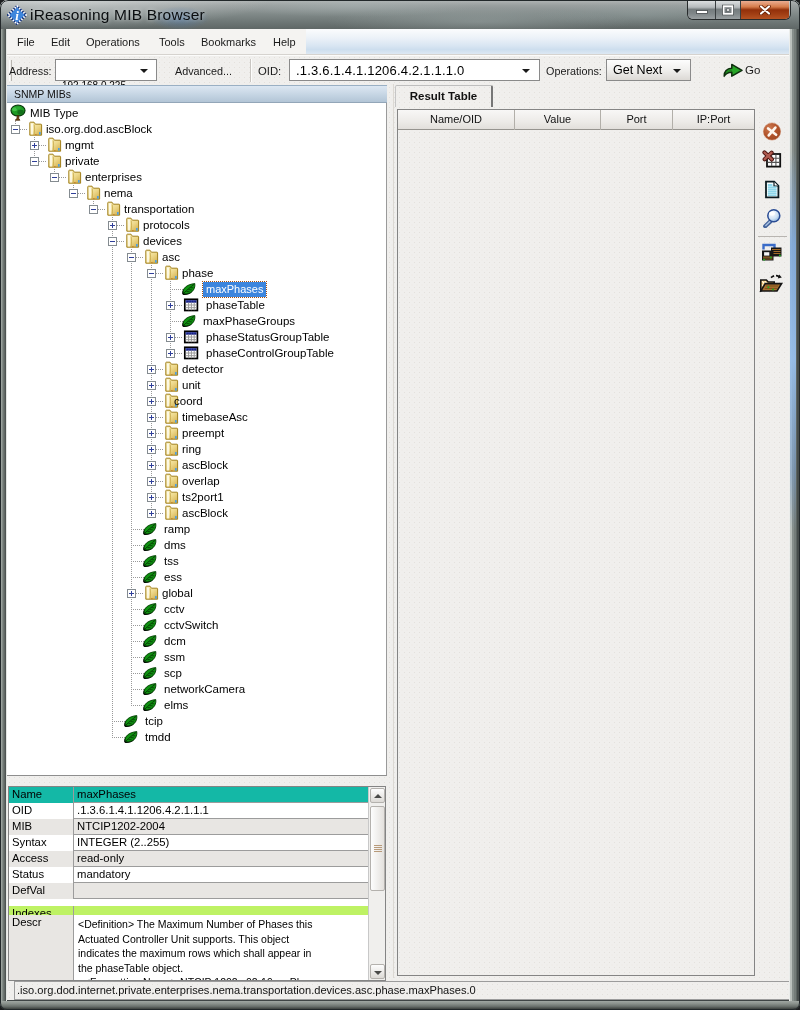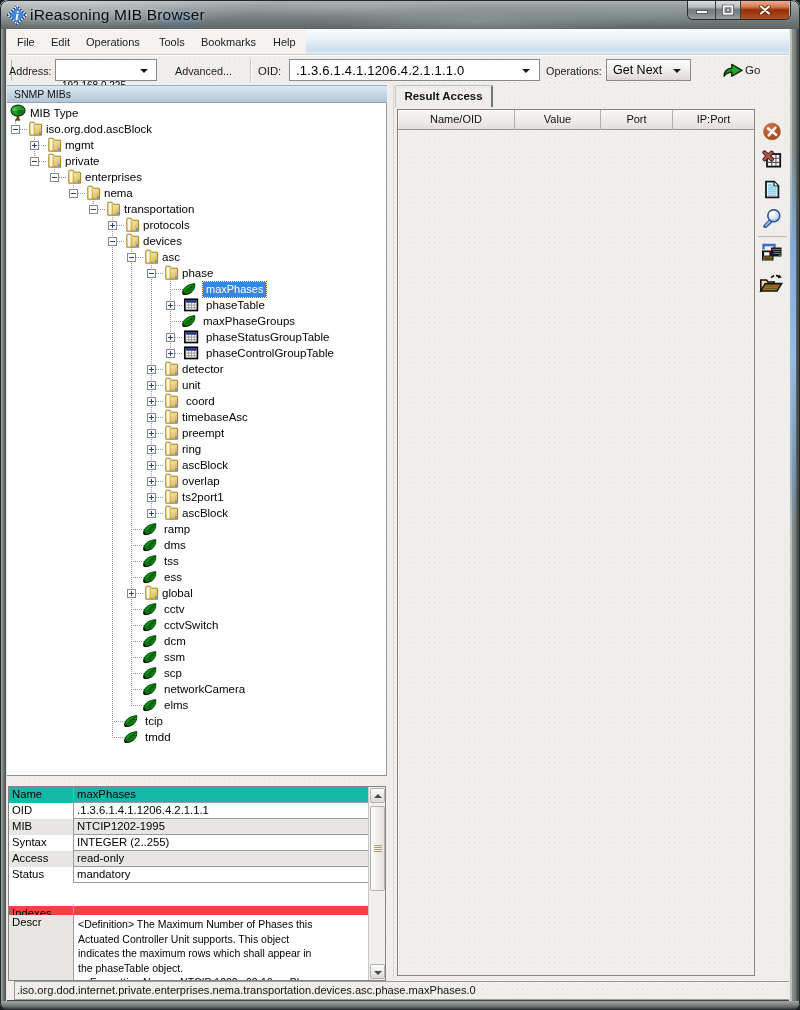--- a/index.html
+++ b/index.html
@@ -507,21 +507,21 @@
                       <stop offset="0.5" stop-color="#eed98c"></stop>
                       <stop offset="1" stop-color="#d2b050"></stop>
                     </linearGradient>
                   </defs>
                   <path d="M1.8 14.2 V1.8 Q1.8 1.2 2.4 1.2 H6 L7.4 3.2 H13 Q13.6 3.2 13.6 3.8 V14.2 Z" fill="url(#fg)" stroke="#a2811d" stroke-width="1"></path>
                   <path d="M2.8 2.6 h2.4 v10.8 H2.8 Z" fill="#fffef4" opacity="0.8"></path>
                   <path d="M6.2 3.4 q0.8 4 0 10.6" stroke="#c8a848" stroke-width="0.8" fill="none"></path>
                   <rect x="11" y="11" width="1.7" height="2.7" fill="#4d9ee0"></rect>
                   <rect x="7" y="13" width="1.6" height="1.2" fill="#c87820" opacity="0.7"></rect>
                 </svg></div>
-<div class="tlab" style="left:186px;top:393px">coord</div>
+<div class="tlab" style="left:174px;top:393px">coord</div>
 <div class="hdot" style="left:156px;top:417px;width:8px"></div>
 <div class="expander" style="left:147px;top:413px">
                 <span class="xh"></span>
                 <span class="xv"></span>
               </div>
 <div class="ticn" style="left:164px;top:409px"><svg width="16" height="16" viewBox="0 0 16 16">
                   <defs>
                     <linearGradient id="fg" x1="0.1" y1="0" x2="0.9" y2="1">
                       <stop offset="0" stop-color="#faf0bc"></stop>
                       <stop offset="0.5" stop-color="#eed98c"></stop>
@@ -785,56 +785,60 @@
 <div class="prow" style="top:0px;background:#14b8a6">
               <div class="pl">Name</div>
               <div class="pv">maxPhases</div>
             </div>
 <div class="prow" style="top:16px;background:#ffffff">
               <div class="pl">OID</div>
               <div class="pv">.1.3.6.1.4.1.1206.4.2.1.1.1</div>
             </div>
 <div class="prow" style="top:32px;background:#e8e6e3">
               <div class="pl">MIB</div>
-              <div class="pv">NTCIP1202-1995</div>
+              <div class="pv">NTCIP1202-2004</div>
             </div>
 <div class="prow" style="top:48px;background:#ffffff">
               <div class="pl">Syntax</div>
               <div class="pv">INTEGER (2..255)</div>
             </div>
 <div class="prow" style="top:64px;background:#e8e6e3">
               <div class="pl">Access</div>
               <div class="pv">read-only</div>
             </div>
 <div class="prow" style="top:80px;background:#ffffff">
               <div class="pl">Status</div>
               <div class="pv">mandatory</div>
             </div>
-<div class="prow" style="top:119px;background:#ef4444">
+<div class="prow" style="top:96px;background:#e8e6e3">
+              <div class="pl">DefVal</div>
+              <div class="pv"></div>
+            </div>
+<div class="prow" style="top:119px;background:#bef264">
               <div class="pl">Indexes</div>
               <div class="pv"></div>
             </div>
 <div class="prow pdesc" style="top:128px;height:80px">
               <div class="pl" style="height:80px">Descr</div>
               <div class="pv pvd"> &lt;Definition&gt; The Maximum Number of Phases this<br>Actuated Controller Unit supports. This object<br>indicates the maximum rows which shall appear in<br>the phaseTable object.<br>&nbsp;&nbsp;&lt;Formatting Name&gt; NTCIP 1202 v02-19 ----Ph</div>
             </div>
           <div id="pscroll">
             <div class="sbtn" style="top:1px">
                 <span class="sarr" style="top:5px;border-bottom:4px solid #4a4a48"></span>
               </div>
             <div id="pthumb"></div>
             <div class="sbtn" style="bottom:1px">
                 <span class="sarr" style="top:6px;border-top:4px solid #4a4a48"></span>
               </div>
           </div>
         </div>
       </div>
       <div class="divline"></div>
         <div id="rpanel">
-        <div id="tab">Result Access</div>
+        <div id="tab">Result Table</div>
         <div id="rtable">
           <div id="rthead">
             <div class="hcell" style="width:117px">Name/OID</div>
             <div class="hcell" style="width:86px">Value</div>
             <div class="hcell" style="width:72px">Port</div>
             <div class="hcell" style="width:81px">IP:Port</div>
           </div>
         </div>
         <div id="rticons">
           <div class="ricon" style="top:38px"><svg width="19" height="19" viewBox="0 0 19 19">

